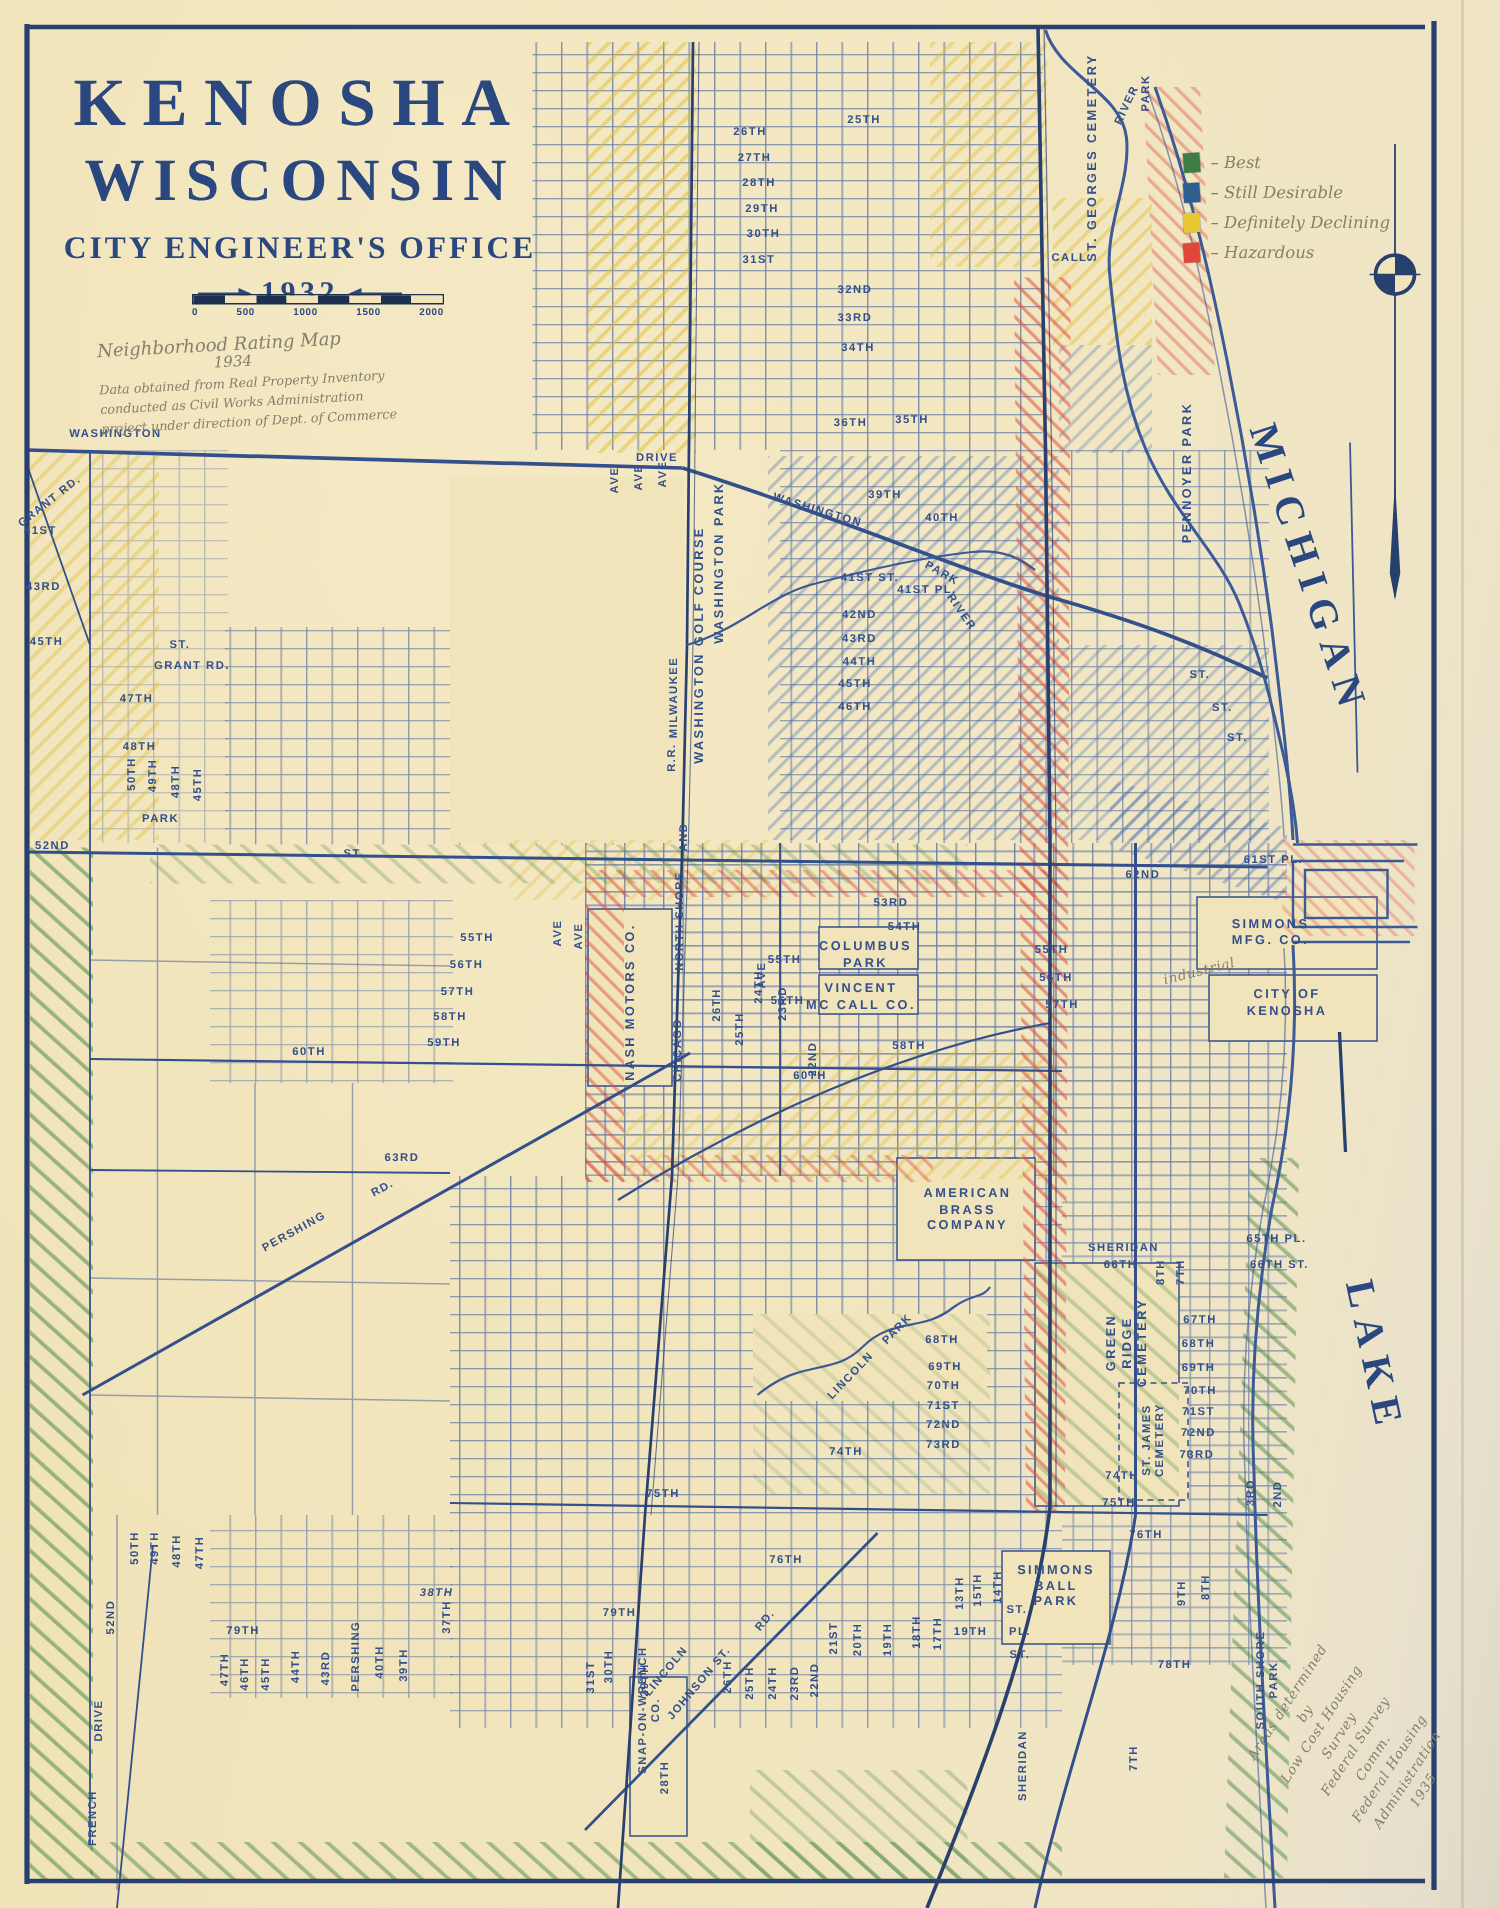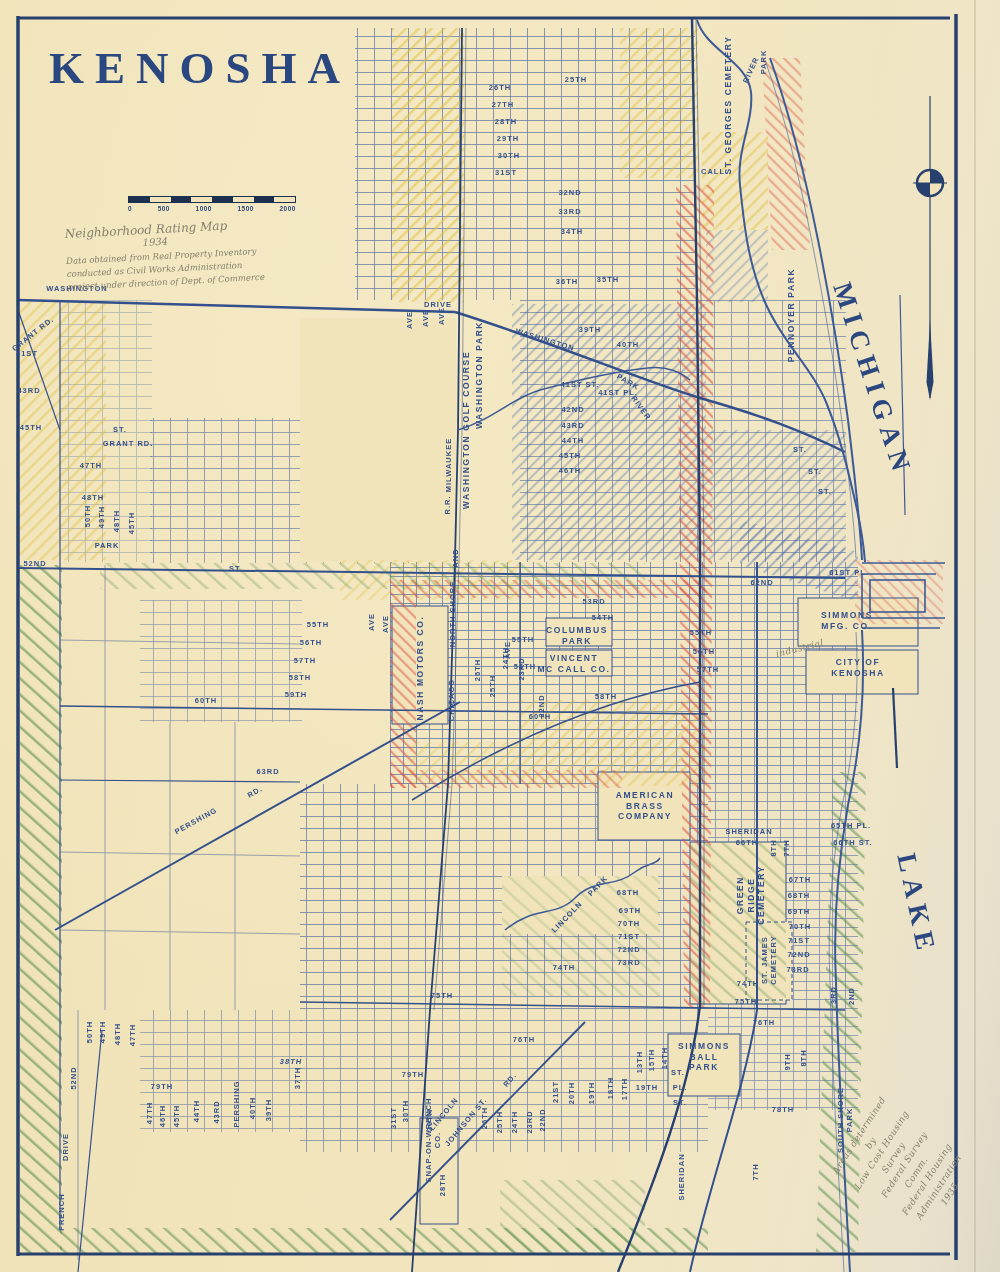--- a/index.html
+++ b/index.html
@@ -409,20 +409,27 @@
       <div class="lbl c-w" style="left: 872px; top: 380px; --r: 72deg;">MICHIGAN</div>
       <div class="lbl c-h" style="left: 905px; top: 1165px; --r: -57deg;">Areas determined by
 Low Cost Housing Survey
 Federal Survey Comm.
 Federal Housing Administration
 1935</div>
     </div>
 
   <div class="title-block">
     <div class="t1a">KENOSHA</div>
+    <div class="t1b">WISCONSIN</div>
+    <div class="t2">CITY ENGINEER'S OFFICE</div>
+    <div class="t3">
+      <span class="orn l"></span>
+      <span>1932</span>
+      <span class="orn r"></span>
+    </div>
   </div>
 
   <div class="scalebar">
     <div class="bar">
       <span class="seg k"></span>
       <span class="seg w"></span>
       <span class="seg k"></span>
       <span class="seg w"></span>
       <span class="seg k"></span>
       <span class="seg w"></span>
@@ -439,15 +446,33 @@
   </div>
 
   <div class="note-top">
     <div class="nt1">Neighborhood Rating Map</div>
     <div class="nt2">1934</div>
     <div class="nt3">Data obtained from Real Property Inventory
 conducted as Civil Works Administration
 project under direction of Dept. of Commerce</div>
   </div>
 
+  <div class="legend">
+      <div class="legend-row">
+        <span class="sw" style="background: rgb(63, 125, 70);"></span>
+        <span class="lt">– Best</span>
+      </div>
+      <div class="legend-row">
+        <span class="sw" style="background: rgb(45, 94, 143);"></span>
+        <span class="lt">– Still Desirable</span>
+      </div>
+      <div class="legend-row">
+        <span class="sw" style="background: rgb(231, 200, 50);"></span>
+        <span class="lt">– Definitely Declining</span>
+      </div>
+      <div class="legend-row">
+        <span class="sw" style="background: rgb(224, 71, 58);"></span>
+        <span class="lt">– Hazardous</span>
+      </div>
+    </div>
 
   <div class="edge-crease" style="left:974px;"></div>
 </div>
 
 </body></html>

